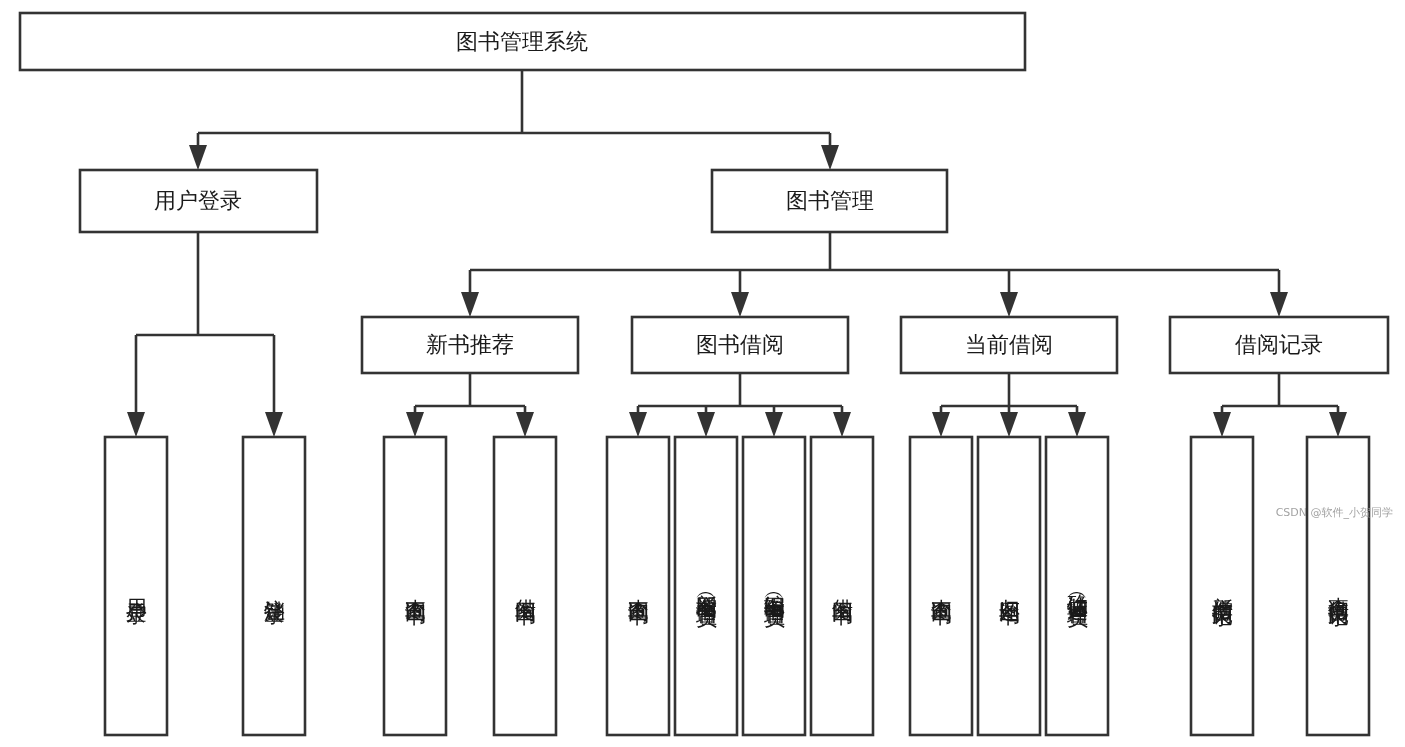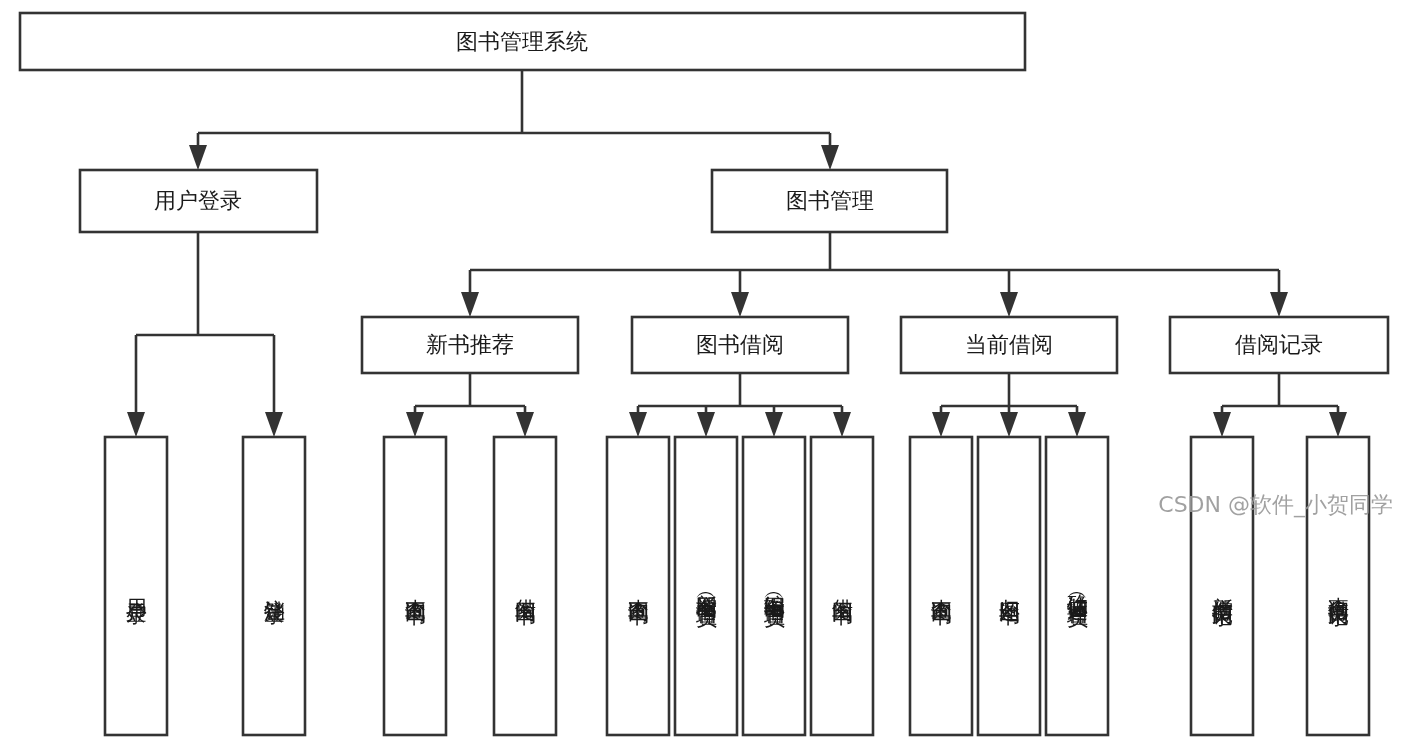--- a/index.html
+++ b/index.html
@@ -66,21 +66,21 @@
     letter-spacing: 2px;
     color: #1a1a1a;
     white-space: nowrap;
     text-align: center;
   }
   .watermark {
     position: absolute;
     right: 12px;
     bottom: 6px;
     font-family: "DejaVu Sans", "Liberation Sans", sans-serif;
-    font-size: 22px;
+    font-size: 11px;
     color: #9a9a9a;
     opacity: 0.92;
     white-space: nowrap;
     pointer-events: none;
   }
 </style>
 </head>
 <body>
 
 <div id="diagram-root">

